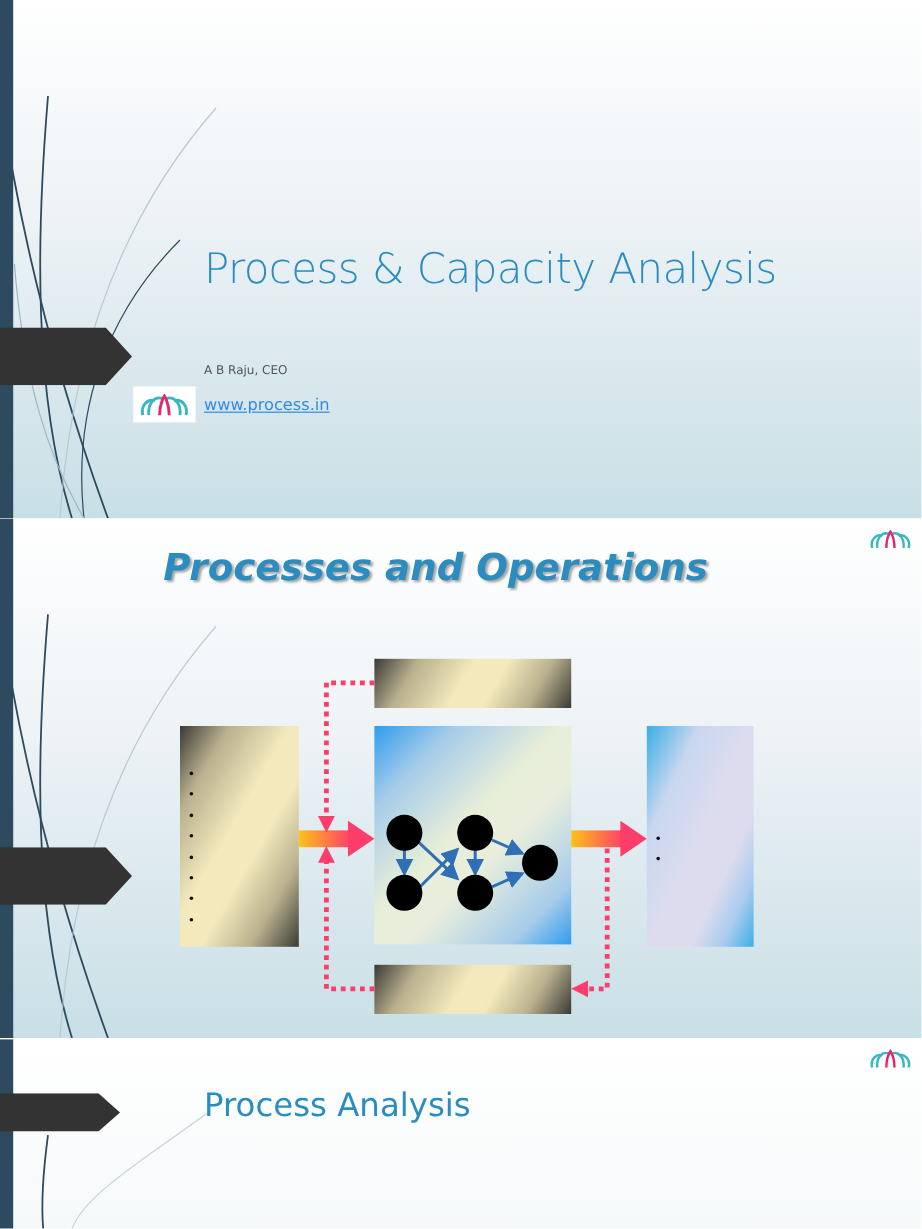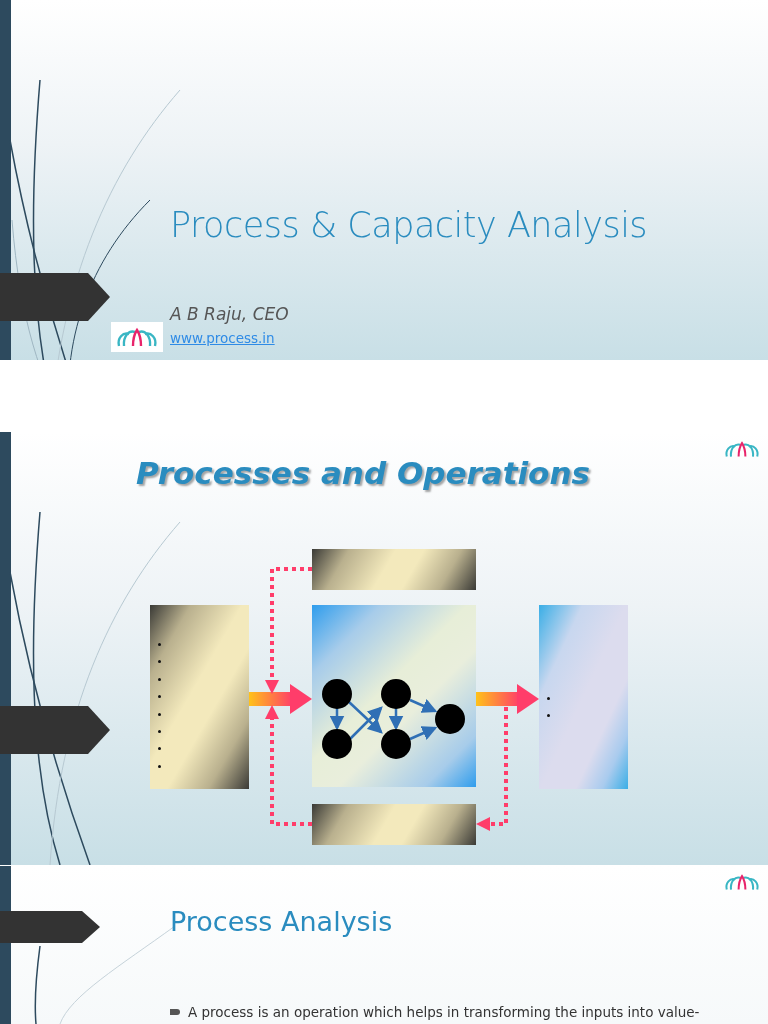--- a/index.html
+++ b/index.html
@@ -3,35 +3,35 @@
 <meta charset="utf-8">
 <style>
   * { box-sizing: border-box; margin: 0; padding: 0; }
   html, body { width: 768px; height: 1024px; overflow: hidden; background: #fff; }
   body { font-family: "DejaVu Sans", sans-serif; position: relative; }
 
   .slide {
     position: absolute; left: 0; width: 768px; overflow: hidden;
     background: linear-gradient(to bottom, #ffffff 0%, #eef3f6 40%, #c8dfe6 100%);
   }
-  #slide1 { top: 0; height: 360px; }
+  #slide1 { top: 0; height: 432px; }
   #slide2 { top: 432px; height: 433px; font-weight: bold; }
   #slide3 { top: 866px; height: 158px; background: linear-gradient(to bottom, #ffffff 0%, #f6f9fa 100%); padding-left: 24px; }
 
   .left-bar { position: absolute; left: 0; top: 0; bottom: 0; width: 11px; background: #2d4a5e; }
   .swoosh { position: absolute; left: 0; top: 0; }
 
   .tab-arrow { position: absolute; left: 0; width: 110px; height: 48px; }
   .tab-arrow svg { display: block; }
 
   .title1 {
     position: absolute; left: 170px; top: 205px; font-size: 35px; color: #2a8cbf;
     font-family: "DejaVu Sans", sans-serif; font-weight: 300; letter-spacing: -0.5px;
   }
-  .author { position: absolute; left: 170px; top: 304px; font-size: 17px; color: #555; font-style: italic; }
+  .author { position: absolute; left: 170px; top: 304px; font-size: 10px; color: #555; }
   .link { position: absolute; left: 170px; top: 330px; font-size: 13.5px; color: #2f8be6; text-decoration: underline; cursor: pointer; }
   .logo-box { position: absolute; left: 111px; top: 322px; width: 52px; height: 30px; background: #fff; }
 
   .logo-small { position: absolute; right: 4px; width: 44px; height: 26px; }
 
   .title2 {
     position: absolute; left: 136px; top: 23px; font-size: 31px; font-style: italic; color: #2a8cbf;
     text-shadow: 2px 2px 2px rgba(0,0,0,0.35);
   }
 
@@ -202,16 +202,13 @@
       <g fill="none" stroke-width="2.4">
         <path d="M8 24 C 6 16, 12 10, 18 12" stroke="#39b6c4"></path>
         <path d="M13 24 C 12 14, 18 8, 24 10" stroke="#39b6c4"></path>
         <path d="M44 24 C 46 16, 40 10, 34 12" stroke="#39b6c4"></path>
         <path d="M39 24 C 40 14, 34 8, 28 10" stroke="#39b6c4"></path>
         <path d="M22 24 C 22 14, 26 8, 26 8 C 26 8, 30 14, 30 24" stroke="#e8246b"></path>
       </g>
     </svg>
   </div>
   <div class="title3">Process Analysis</div>
-  <div class="bullet-row">
-    <span class="b"></span><span>A process is an operation which helps in transforming the inputs into value-</span>
-  </div>
 </div>
 
 </body></html>

